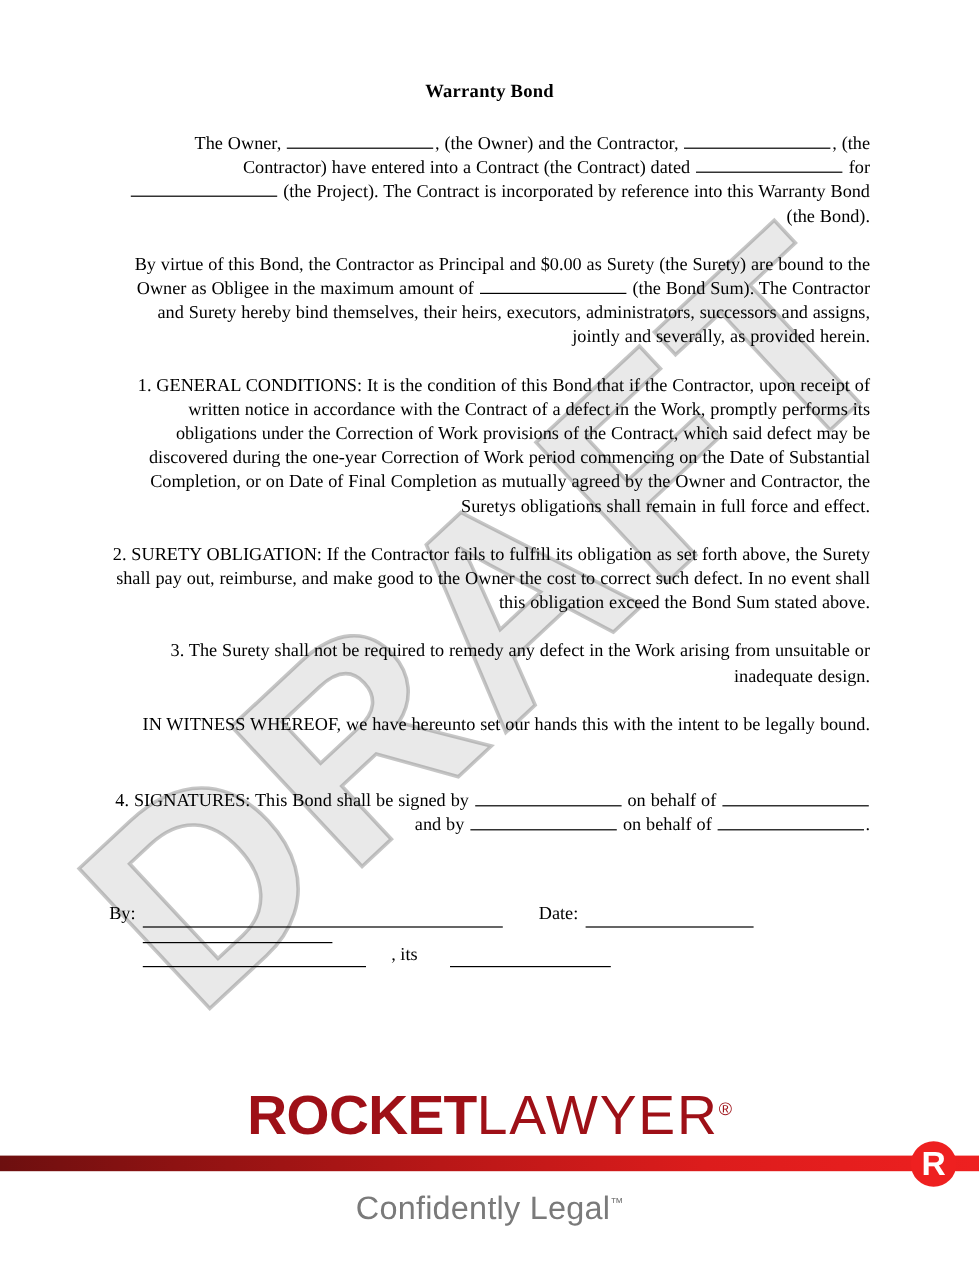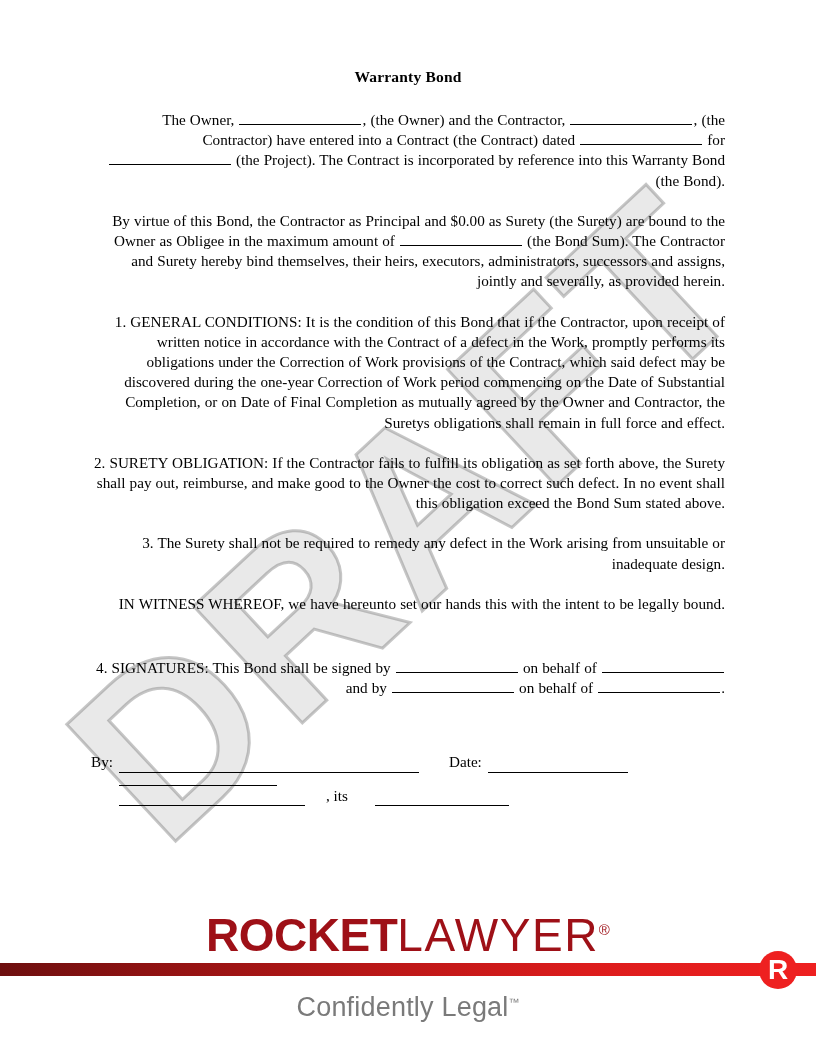--- a/index.html
+++ b/index.html
@@ -135,21 +135,21 @@
     position: absolute;
     left: 0;
     top: 0;
     width: 816px;
     text-align: center;
     height: 56px;
   }
   #logo {
     font-family: "Liberation Sans", "DejaVu Sans", sans-serif;
     font-size: 46px;
-    line-height: 60px;
+    line-height: 50px;
     white-space: nowrap;
     letter-spacing: -0.5px;
     display: inline-block;
     position: relative;
   }
   #logo .word-bold {
     font-weight: bold;
     color: #9e1017;
     letter-spacing: -0.5px;
   }

